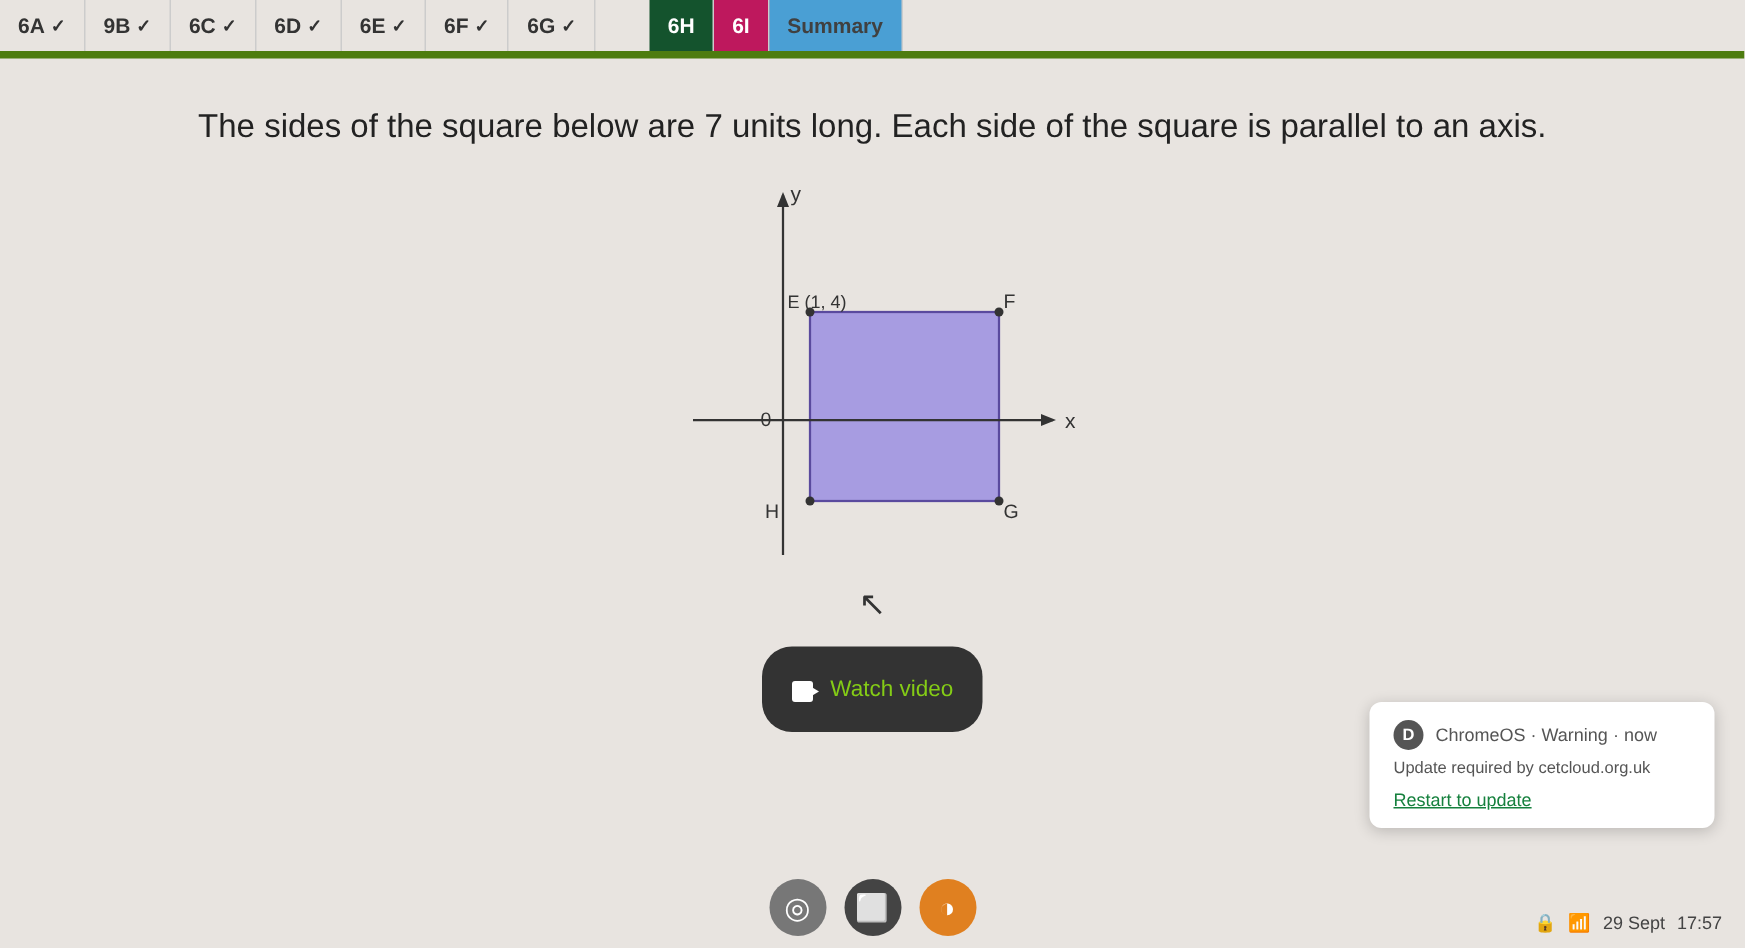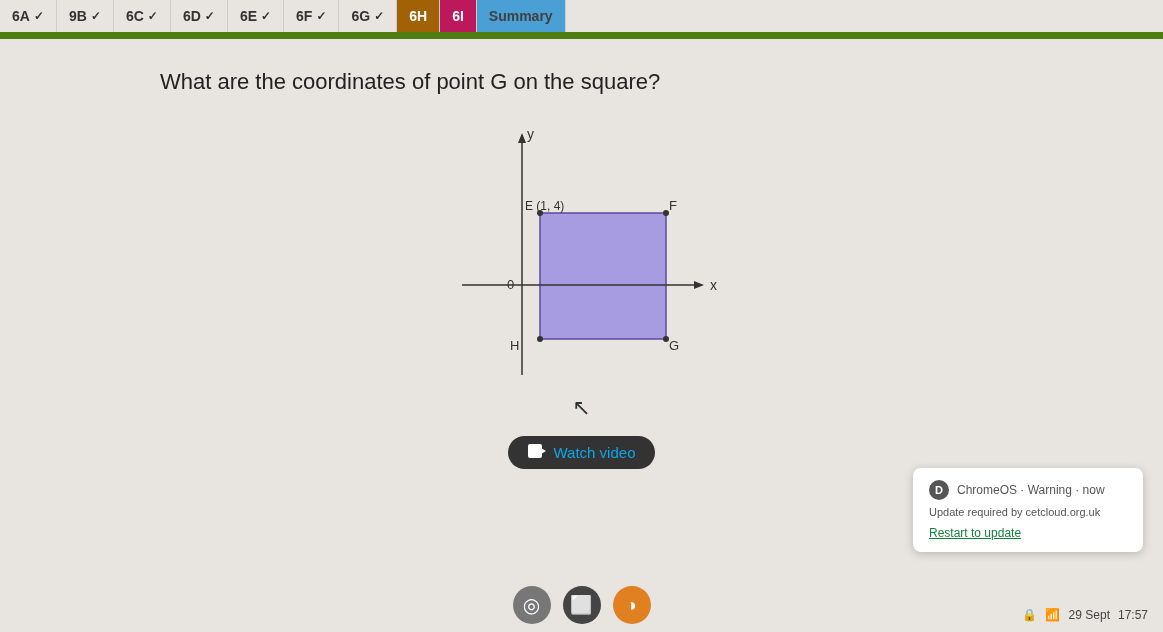--- a/index.html
+++ b/index.html
@@ -11,21 +11,21 @@
       overflow: hidden;
       position: relative;
     }
 
     
     .nav-bar {
       display: flex;
       align-items: center;
       height: 39px;
       background: #e8e4e0;
-      border-bottom: 7px solid #4d7c0f;
+      border-bottom: 5px solid #4d7c0f;
     }
 
     .nav-item {
       display: flex;
       align-items: center;
       padding: 0 12px;
       height: 100%;
       font-size: 14px;
       font-weight: 600;
       color: #333;
@@ -33,22 +33,23 @@
       border-right: 1px solid #ccc;
       gap: 4px;
     }
 
     .nav-item .check {
       color: #333;
       font-size: 12px;
     }
 
     .nav-item.active {
-      background: #a16207;
+      background: #14532d;
       color: white;
+      margin-left: 36px;
     }
 
     .nav-item.current {
       background: #be185d;
       color: white;
     }
 
     .nav-item.summary {
       background: #4a9fd4;
       color: #404040;
@@ -89,27 +90,27 @@
 
     .graph-svg {
       position: absolute;
       top: 0;
       left: 0;
     }
 
     
     .watch-video-btn {
       display: flex;
-      align-items: flex-start;
+      align-items: flex-end;
       gap: 8px;
       background: #333;
-      color: #0ea5e9;
+      color: #84cc16;
       border: none;
       border-radius: 20px;
-      padding: 8px 20px;
+      padding: 20px 20px;
       font-size: 15px;
       cursor: pointer;
       margin-top: 15px;
     }
 
     
     .bottom-toolbar {
       position: absolute;
       bottom: 8px;
       left: 50%;
@@ -239,21 +240,21 @@
   </div>
   <div class="nav-item current">
     <span>6I</span>
   </div>
   <div class="nav-item summary">
     <span>Summary</span>
   </div>
 </div>
 
 <div class="main-content">
-  <p class="sub-question">What are the coordinates of point G on the square?</p>
+  <p class="question-text">The sides of the square below are 7 units long. Each side of the square is parallel to an axis.</p>
 
   <div class="graph-container">
     <svg class="graph-svg" width="300" height="280" viewBox="0 0 300 280">
 
       <rect x="108" y="88" width="126" height="126" fill="#9b8fe0" opacity="0.85"></rect>
       <rect x="108" y="88" width="126" height="126" fill="none" stroke="#5a4a9e" stroke-width="1.5"></rect>
 
       <line x1="90" y1="10" x2="90" y2="250" stroke="#333" stroke-width="1.5"></line>
 
       <polygon points="90,8 86,18 94,18" fill="#333"></polygon>

